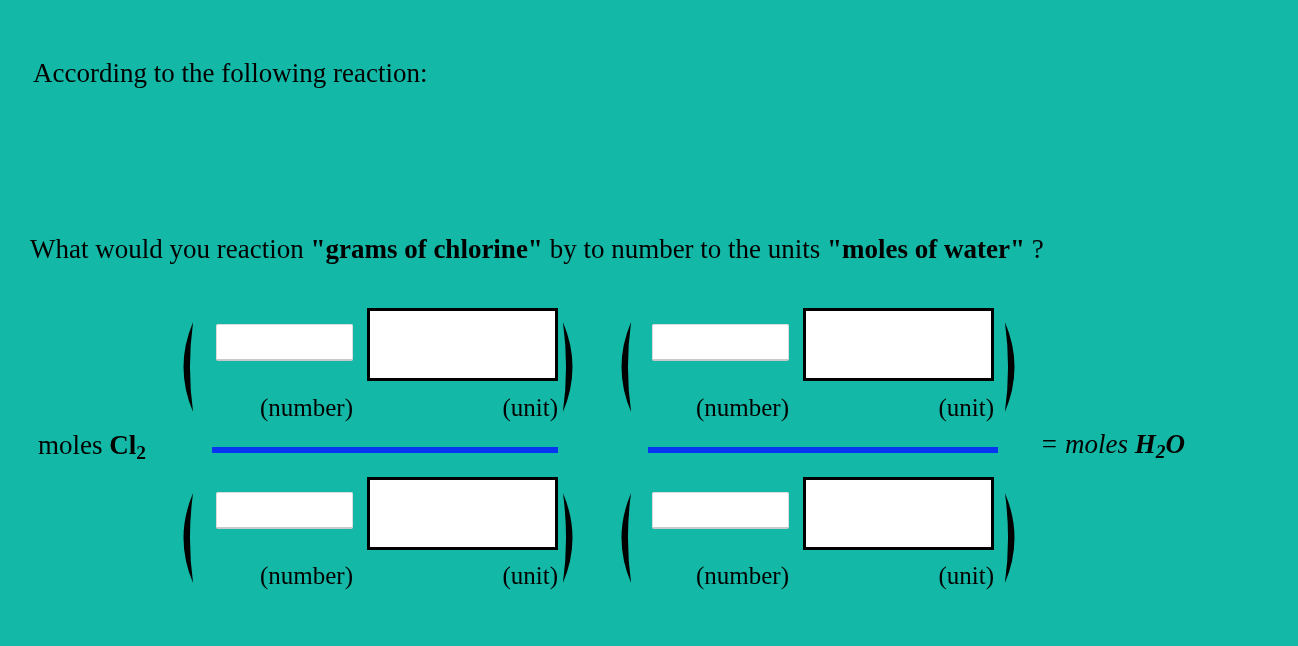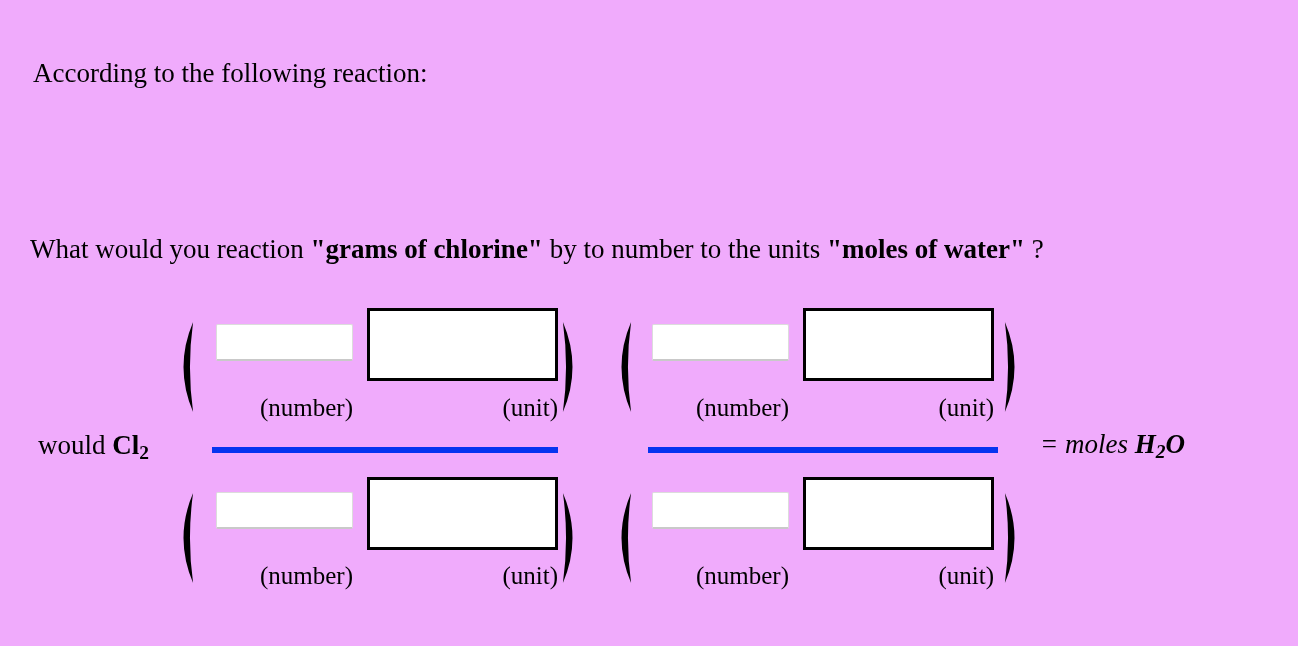--- a/index.html
+++ b/index.html
@@ -1,18 +1,18 @@
 <!DOCTYPE html>
 <html><head>
 <meta charset="utf-8">
 <style>
   * { margin:0; padding:0; box-sizing:border-box; }
   html,body { background:#fff; }
   .page {
-    position:relative; width:1298px; height:646px; background:#f0abfc;
+    position:relative; width:1298px; height:646px; background:#14b8a6;
     font-family:"Liberation Serif", serif; color:#000; overflow:hidden;
   }
   .abs { position:absolute; }
   .intro   { left:33px;  top:58px;  font-size:27px; }
   .reaction{ left:34px;  top:119px; font-size:28px; font-weight:bold; white-space:nowrap; }
   .reaction sub, .formula sub { font-size:0.72em; vertical-align:-0.28em; line-height:0; }
   .arrow-svg { vertical-align:middle; margin:0 8px 6px 8px; }
   .question{ left:30px;  top:234px; font-size:27px; white-space:nowrap; }
   .question b { font-weight:bold; }
 
@@ -52,21 +52,21 @@
 </head>
 <body>
 
 <div class="page">
 
   <p class="abs intro">According to the following reaction:</p>
 
 
   <p class="abs question"><span>What would you reaction </span><b>"grams of chlorine"</b><span> by to number to the units </span><b>"moles of water"</b><span> ?</span></p>
 
-  <span class="abs grams-label formula"><span>would </span><b><span>Cl</span><sub>2</sub></b></span>
+  <span class="abs grams-label formula"><span>moles </span><b><span>Cl</span><sub>2</sub></b></span>
 
   <span class="abs moles-label formula"><span>= moles </span><b><span>H</span><sub>2</sub><span>O</span></b></span>
 
   <svg class="paren pt po1" viewBox="0 0 26 96">
       <path d="M23 1 Q3 48 23 95 Q16.5 48 23 1 Z" fill="#000"></path>
     </svg>
   <svg class="paren pt pc1" viewBox="0 0 26 96">
       <path d="M3 1 Q23 48 3 95 Q9.5 48 3 1 Z" fill="#000"></path>
     </svg>
   <svg class="paren pt po2" viewBox="0 0 26 96">

